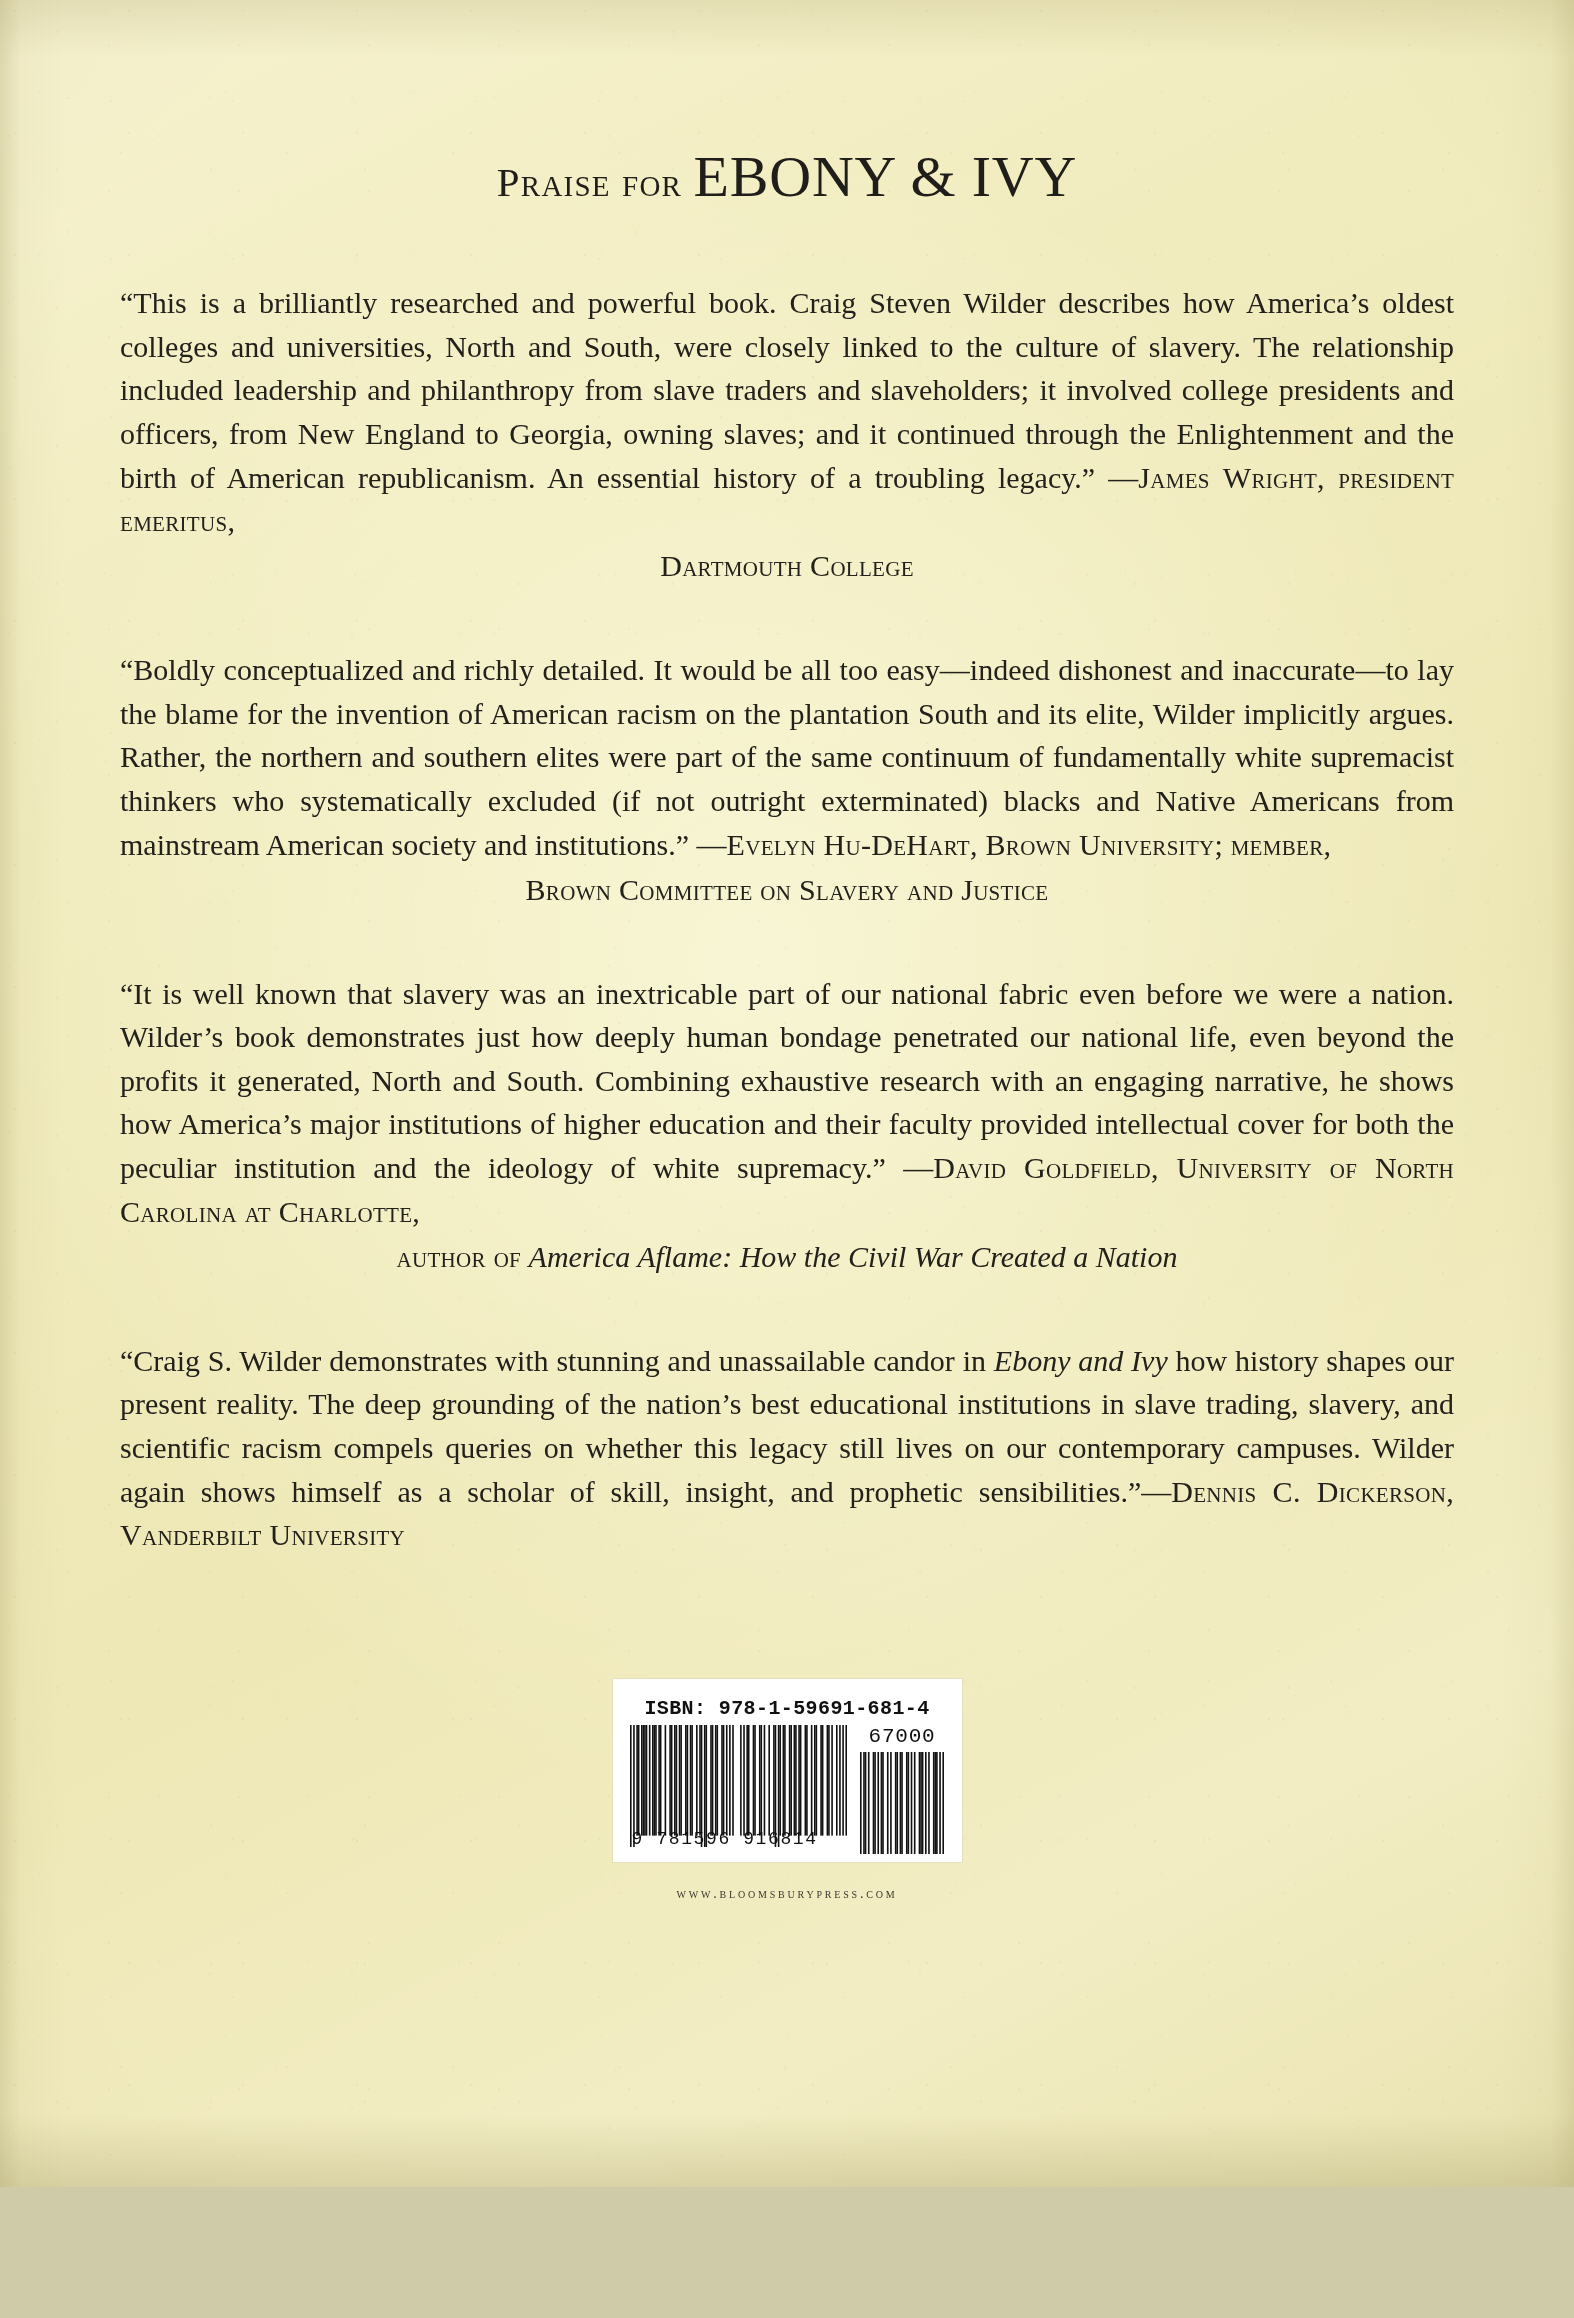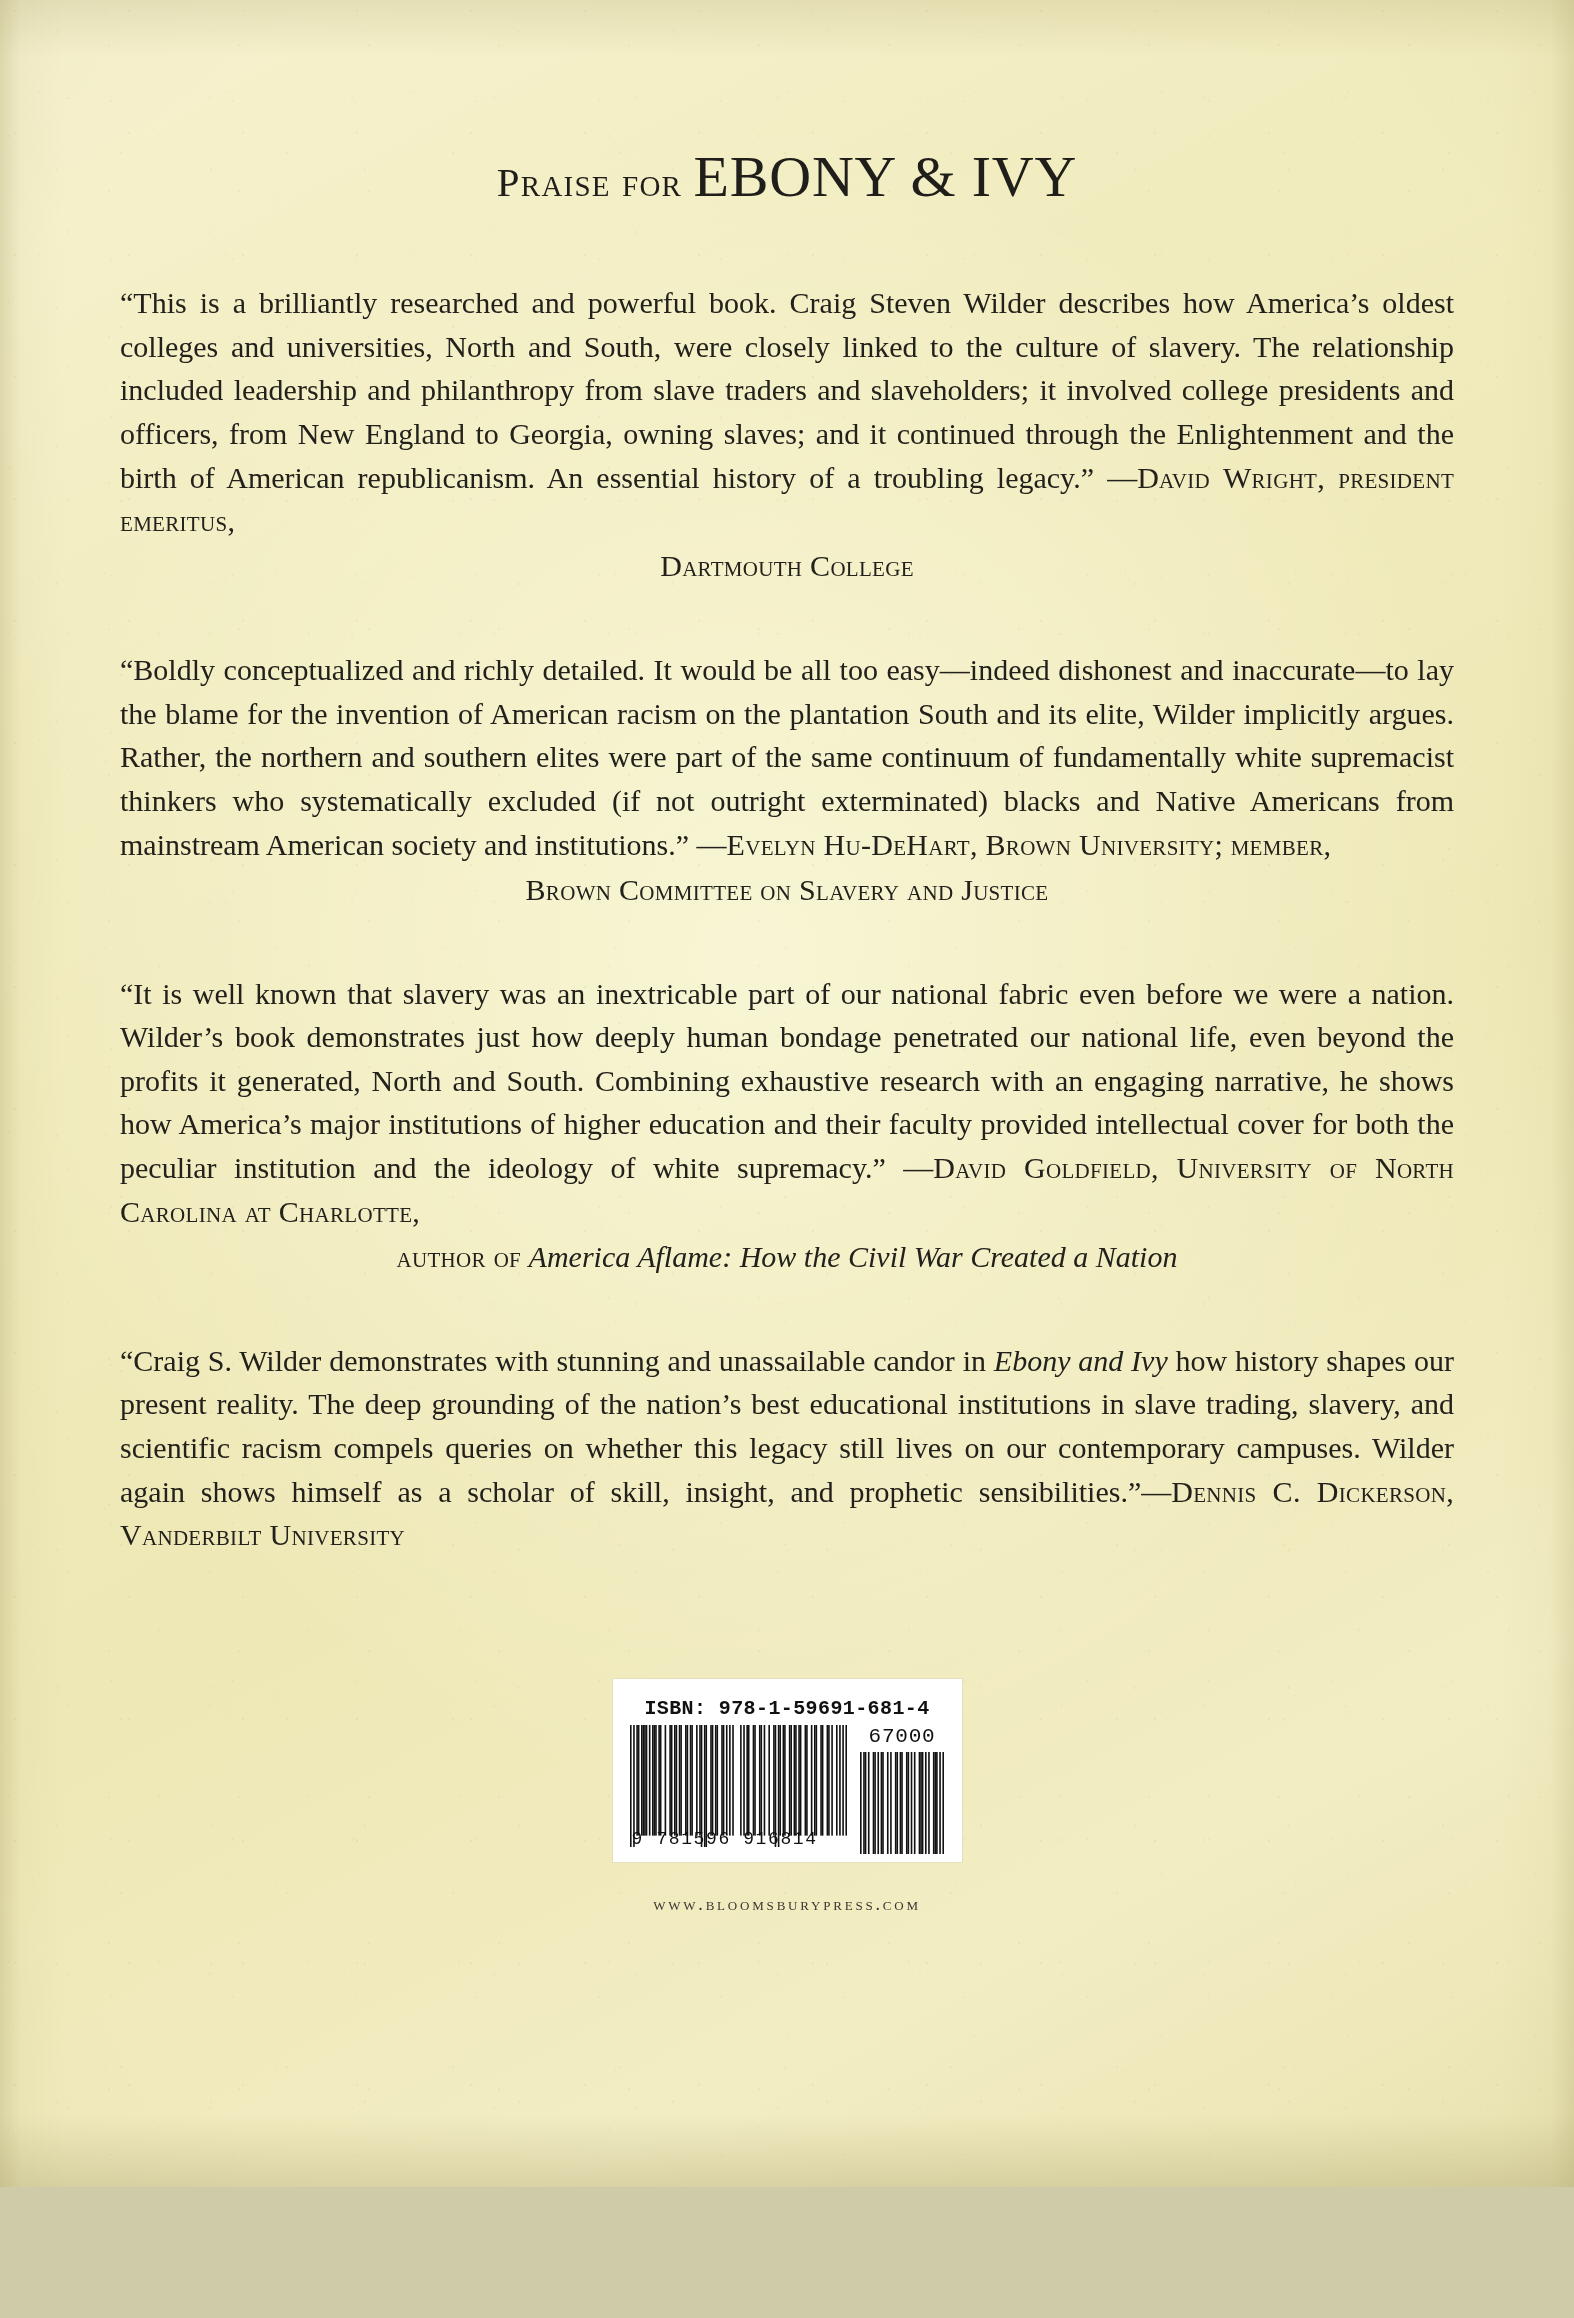--- a/index.html
+++ b/index.html
@@ -142,44 +142,44 @@
     font-family: Liberation Mono, monospace;
     font-size: 18px;
     letter-spacing: 1.6px;
     color: #111;
     text-align: left;
     margin: -18px 0 0 1.6px;
     position: relative;
     z-index: 3;
   }
   .web {
-    margin-top: 32px;
+    margin-top: 24px;
     text-align: center;
     font-variant: small-caps;
-    font-size: 18px;
+    font-size: 14px;
     letter-spacing: 2.8px;
     color: #3a3730;
   }
 </style>
 </head>
 <body>
 
 <div class="cover">
   <div class="grain"></div>
   <div class="edgeshade"></div>
 
   <div class="inner">
 
     <div class="praise-head">
       <span class="pf">Praise for</span><span class="ttl">EBONY &amp; IVY</span>
     </div>
 
     <div class="blurb" style="margin-top:71px;">
       <span>“This is a brilliantly researched and powerful book. Craig Steven Wilder describes how America’s oldest colleges and universities, North and South, were closely linked to the culture of slavery. The relationship included leadership and philanthropy from slave traders and slaveholders; it involved college presidents and officers, from New England to Georgia, owning slaves; and it continued through the Enlightenment and the birth of American republicanism. An essential history of a troubling legacy.”</span>
-      <span>—</span><span class="sc">David Wright,</span>
+      <span>—</span><span class="sc">James Wright,</span>
       <span class="sc">president emeritus,</span>
       <span class="attrline sc">Dartmouth College</span>
     </div>
 
     <div class="blurb">
       <span>“Boldly conceptualized and richly detailed. It would be all too easy—indeed dishonest and inaccurate—to lay the blame for the invention of American racism on the plantation South and its elite, Wilder implicitly argues. Rather, the northern and southern elites were part of the same continuum of fundamentally white supremacist thinkers who systematically excluded (if not outright exterminated) blacks and Native Americans from mainstream American society and institutions.”</span>
       <span>—</span><span class="sc">Evelyn Hu-DeHart, Brown University;</span>
       <span class="sc">member,</span>
       <span class="attrline sc">Brown Committee on Slavery and Justice</span>
     </div>

